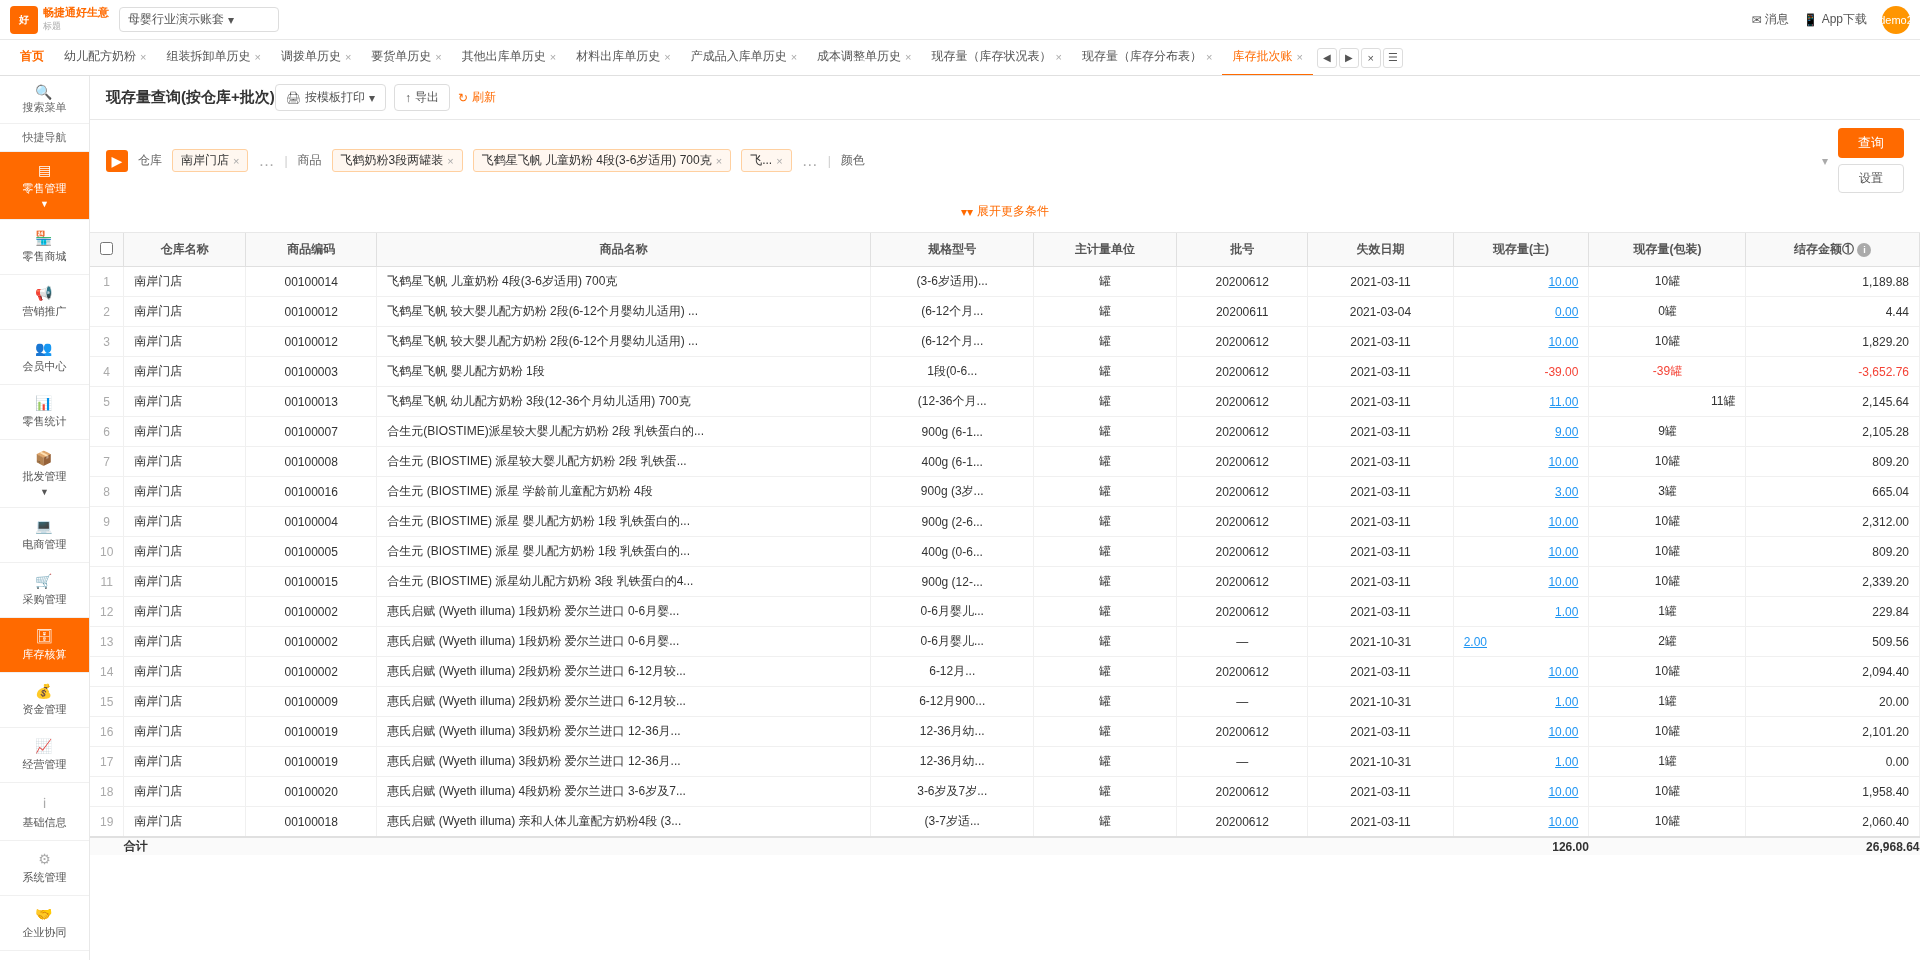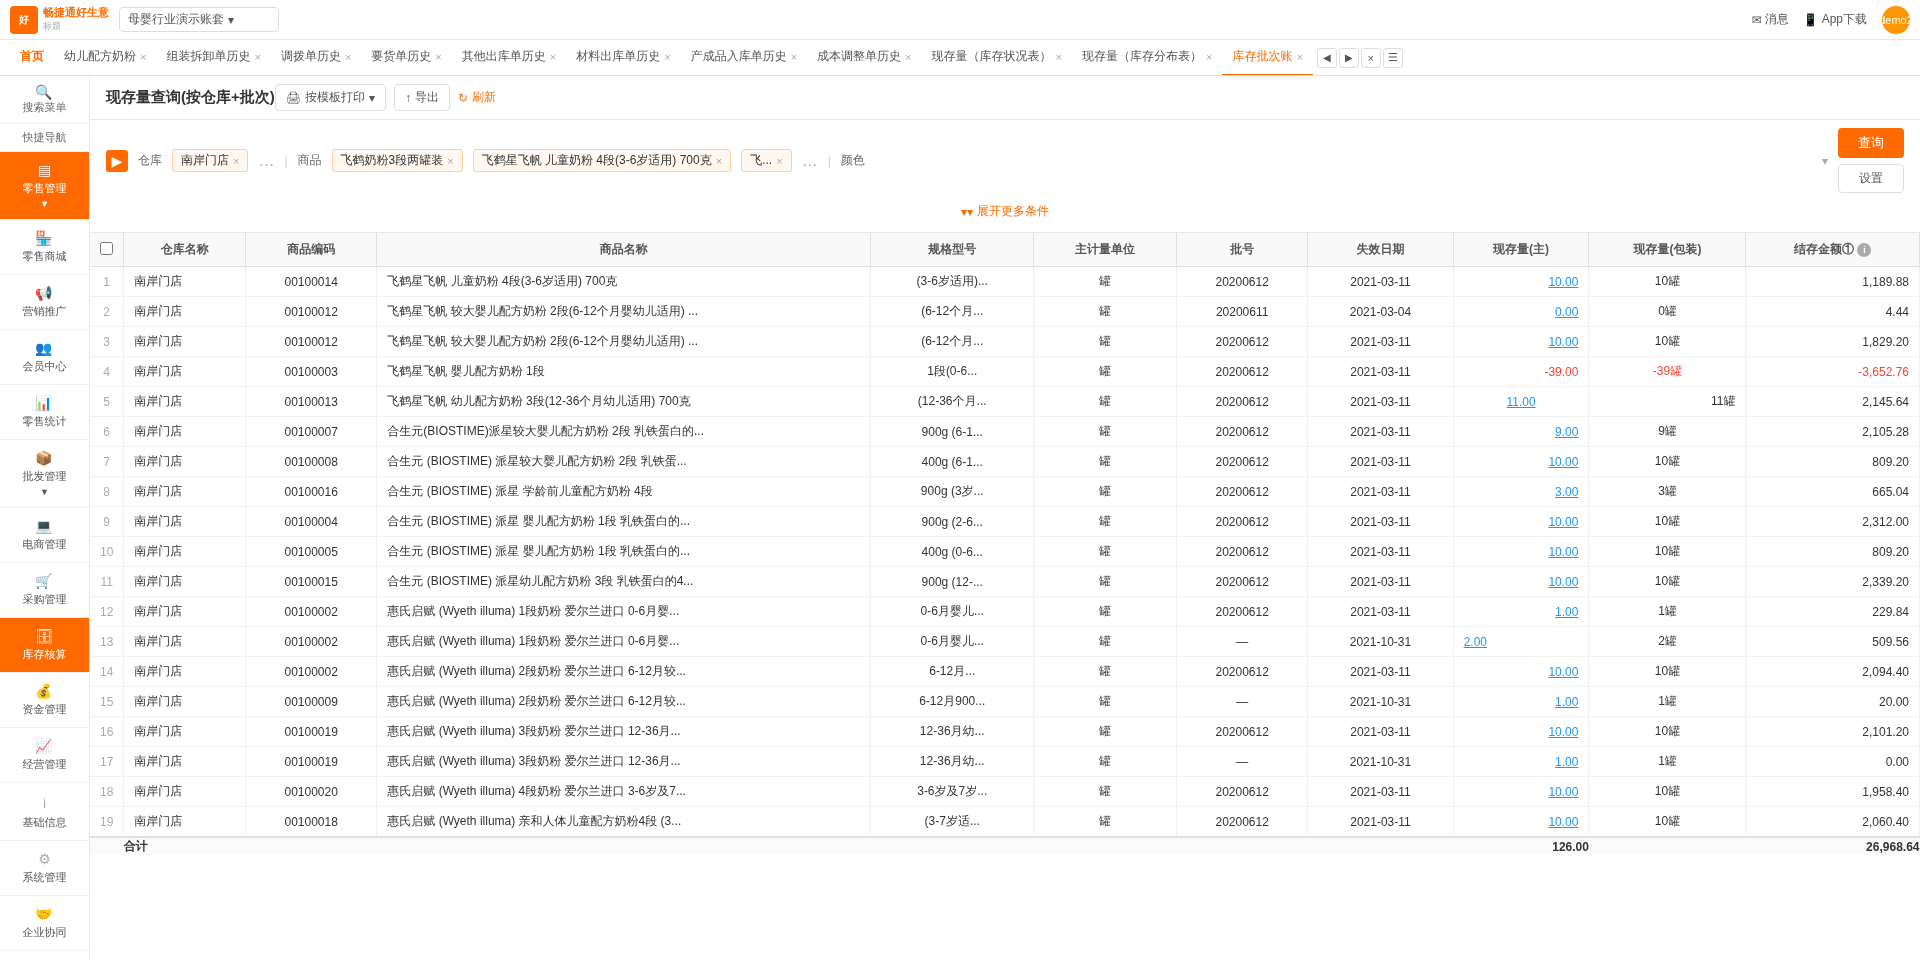--- a/index.html
+++ b/index.html
@@ -436,21 +436,21 @@
     </tr>
             <tr>
       <td style="text-align:center;color:#aaa;">5</td>
       <td class="td-left">南岸门店</td>
       <td>00100013</td>
       <td class="td-left" style="max-width:280px;overflow:hidden;text-overflow:ellipsis;">飞鹤星飞帆 幼儿配方奶粉 3段(12-36个月幼儿适用) 700克</td>
       <td>(12-36个月...</td>
       <td>罐</td>
       <td>20200612</td>
       <td>2021-03-11</td>
-      <td class="td-link" style="text-align:center;margin-top:13px;">11.00</td>
+      <td class="td-link" style="text-align:right;margin-top:13px;">11.00</td>
       <td class="" style="text-align:right;">11罐</td>
       <td class="td-num">2,145.64</td>
     </tr>
             <tr>
       <td style="text-align:center;color:#aaa;">6</td>
       <td class="td-left">南岸门店</td>
       <td>00100007</td>
       <td class="td-left" style="max-width:280px;overflow:hidden;text-overflow:ellipsis;">合生元(BIOSTIME)派星较大婴儿配方奶粉 2段 乳铁蛋白的...</td>
       <td>900g (6-1...</td>
       <td>罐</td>

